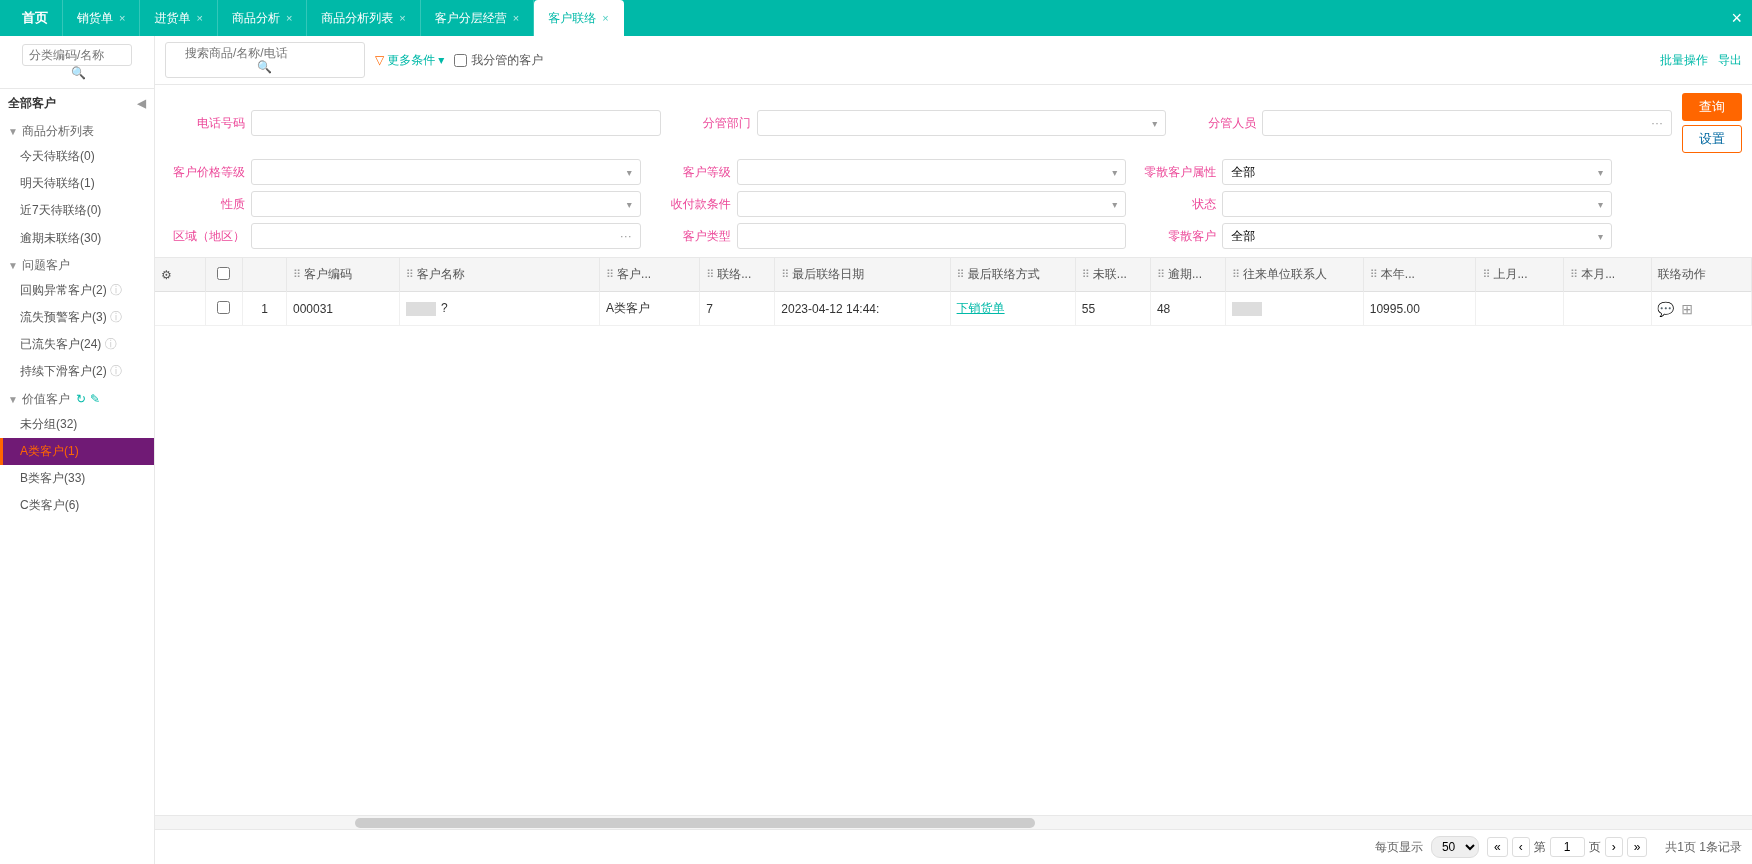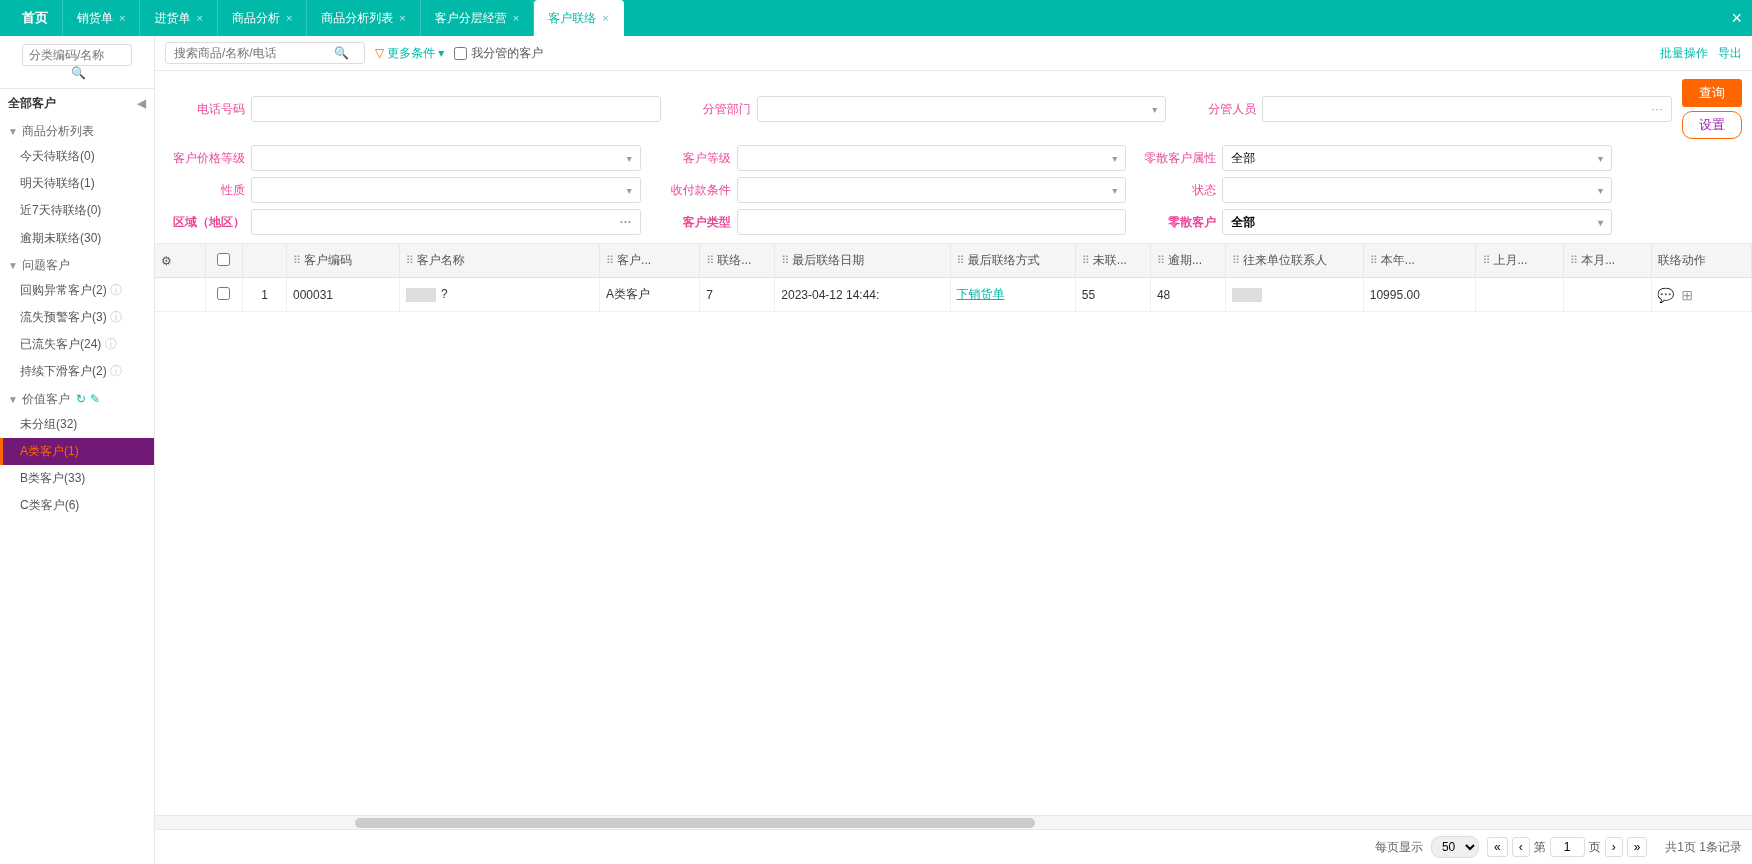--- a/index.html
+++ b/index.html
@@ -134,20 +134,21 @@
       align-items: center;
       gap: 10px;
     }
     .filter-search-input {
       display: flex;
       align-items: center;
       border: 1px solid #ddd;
       border-radius: 3px;
       padding: 3px 8px;
       width: 200px;
+      flex-direction: column;
     }
     .filter-search-input input {
       border: none;
       outline: none;
       font-size: 12px;
       width: 160px;
     }
     .filter-more {
       display: flex;
       align-items: center;
@@ -175,21 +176,21 @@
       background: #fff;
       border-bottom: 1px solid #e8e8e8;
       padding: 8px 10px;
     }
     .filter-row {
       display: flex;
       align-items: center;
       margin-bottom: 6px;
       gap: 10px;
     }
-    .filter-row:last-child { margin-bottom: 0; font-weight: bold; }
+    .filter-row:last-child { margin-bottom: 0; }
     .filter-field {
       display: flex;
       align-items: center;
       flex: 1;
       min-width: 0;
     }
     .filter-label {
       color: #ec4899;
       white-space: nowrap;
       width: 80px;
@@ -235,23 +236,23 @@
       background: #f60;
       color: #fff;
       border: none;
       border-radius: 3px;
       padding: 5px 16px;
       cursor: pointer;
       font-size: 13px;
     }
     .btn-settings {
       background: #fff;
-      color: #a21caf;
+      color: #0369a1;
       border: 1px solid #f60;
-      border-radius: 10px;
+      border-radius: 3px;
       padding: 4px 16px;
       cursor: pointer;
       font-size: 13px;
     }
 
     
     .table-container {
       flex: 1;
       overflow: auto;
       padding: 0;

